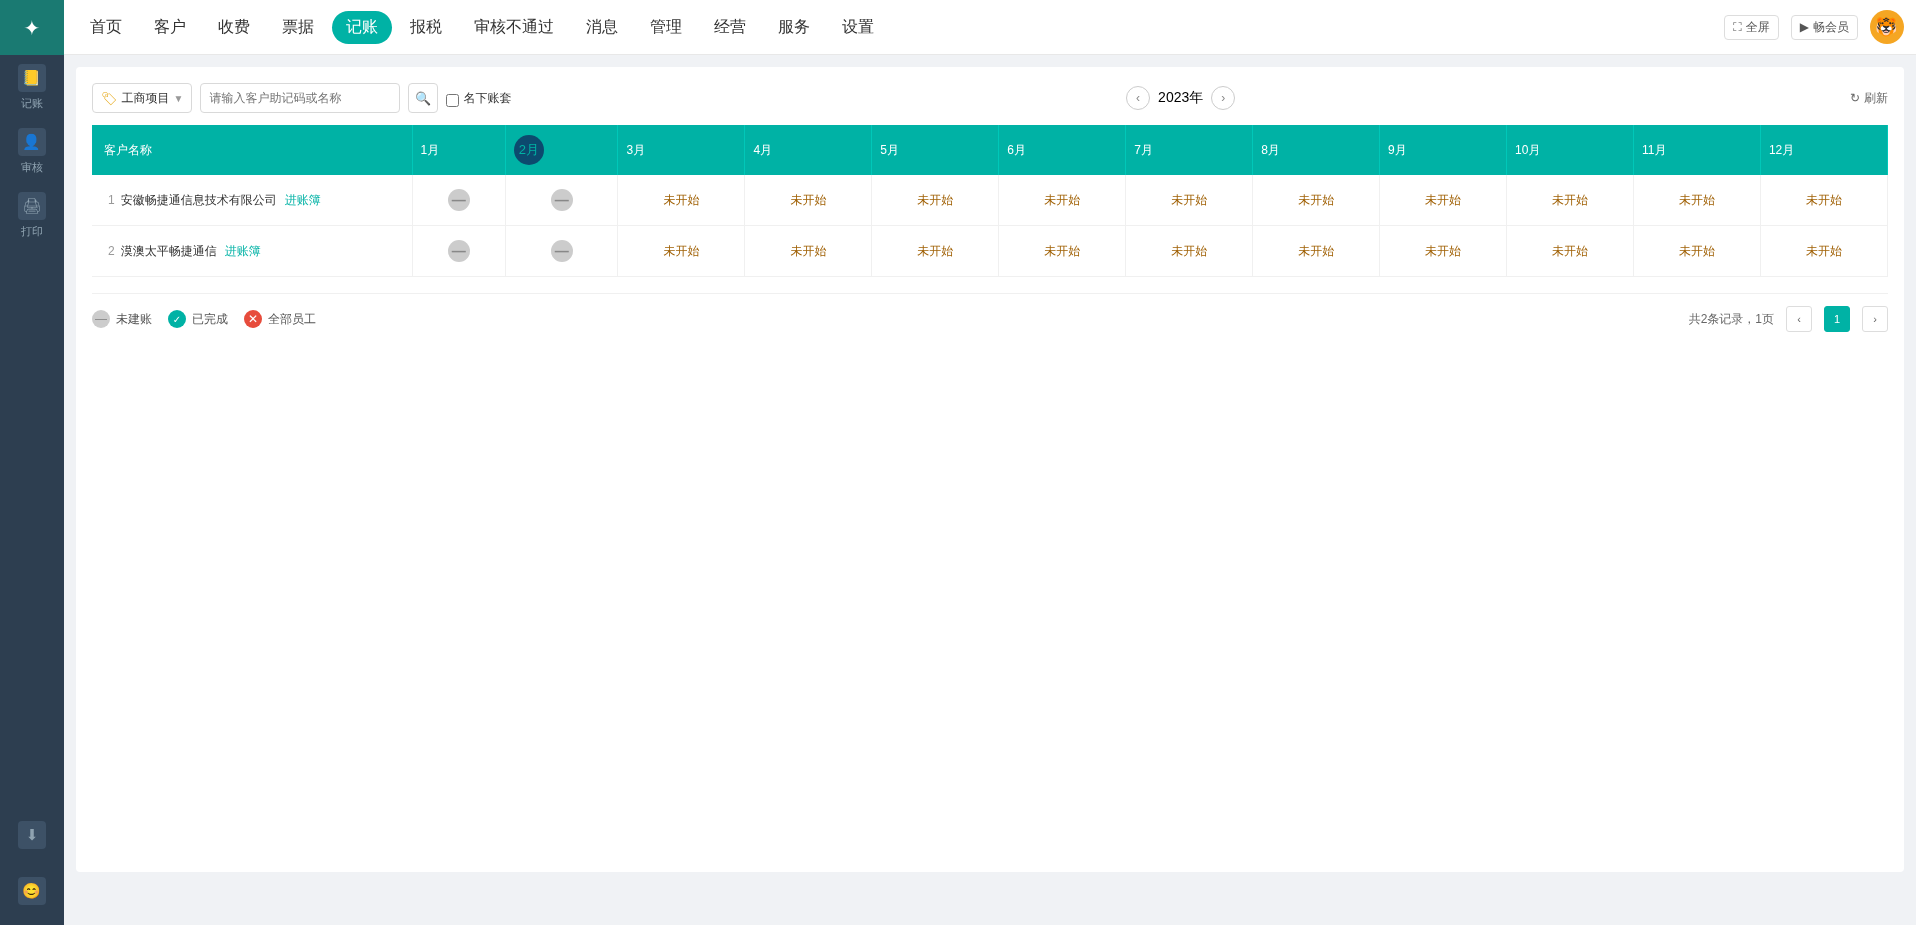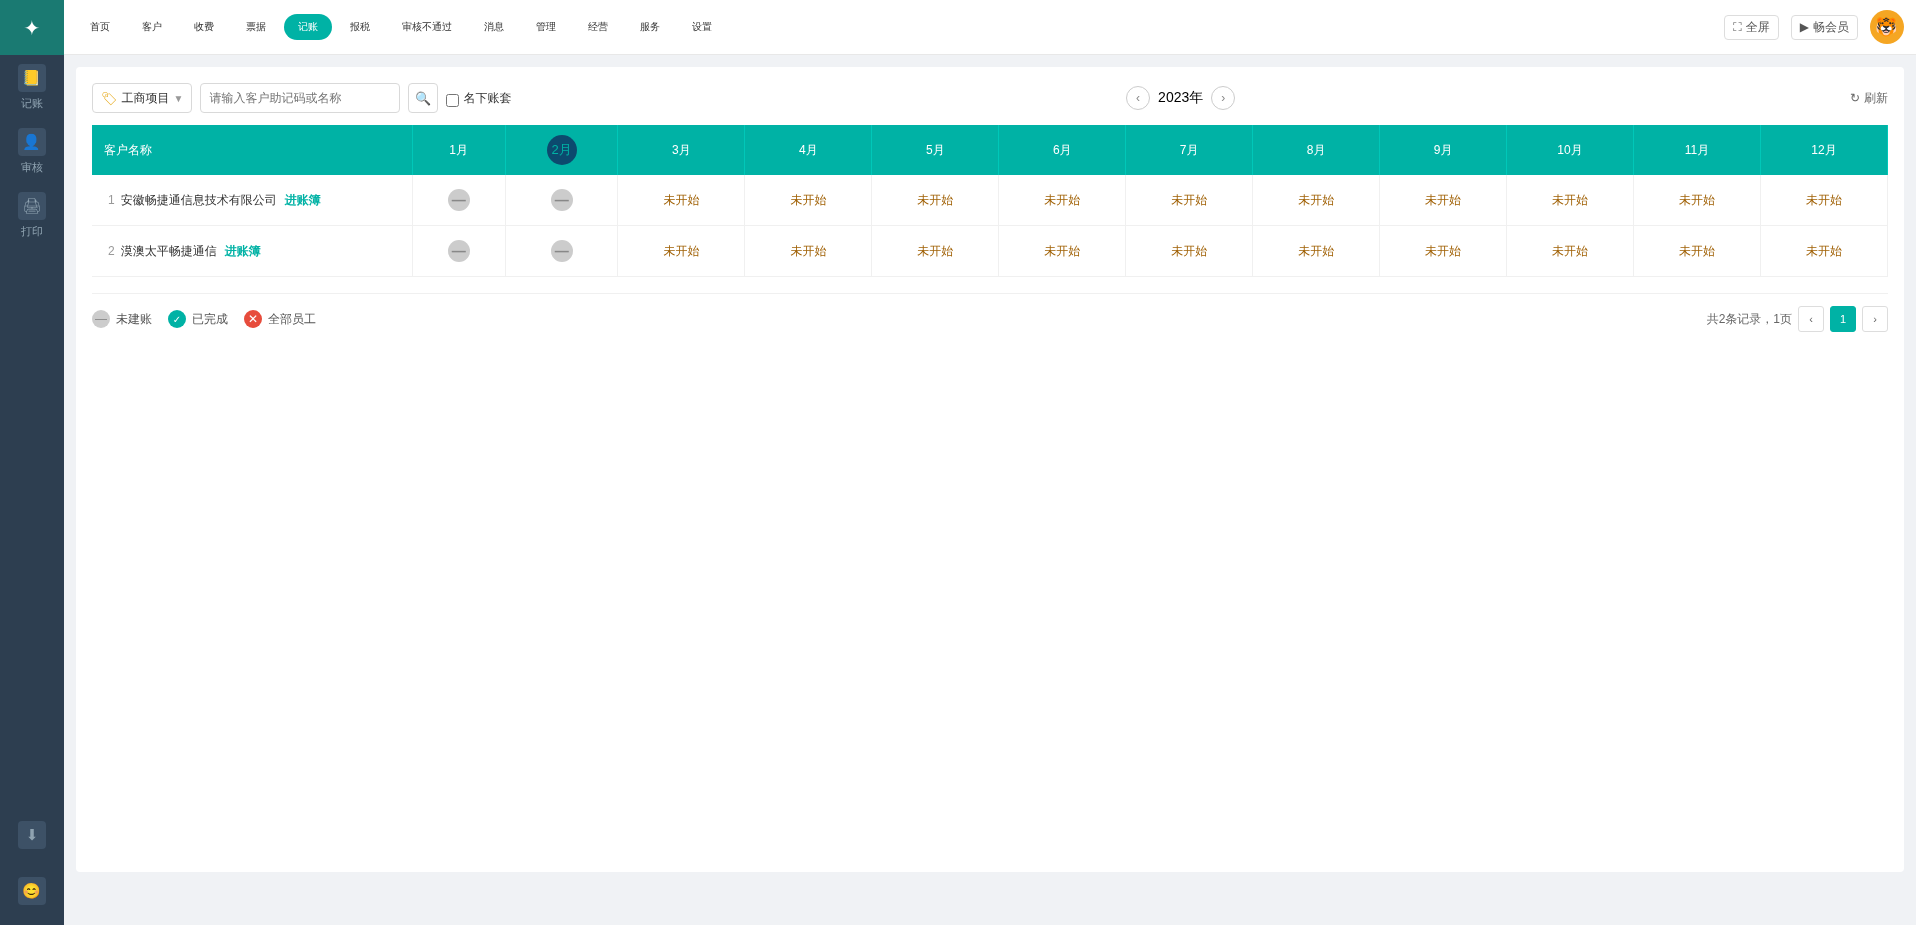--- a/index.html
+++ b/index.html
@@ -76,21 +76,21 @@
     .topbar-nav {
       display: flex;
       align-items: center;
       gap: 4px;
       flex: 1;
     }
     .nav-item {
       padding: 6px 14px;
       cursor: pointer;
       color: #333;
-      font-size: 10px;
+      font-size: 16px;
       border-radius: 4px;
       white-space: nowrap;
     }
     .nav-item.active {
       background: #00b2a5;
       color: #fff;
       border-radius: 20px;
     }
     .topbar-right {
       display: flex;
@@ -231,21 +231,21 @@
       width: 100%;
       border-collapse: collapse;
       font-size: 12px;
     }
     .data-table thead tr {
       background: #00b2a5;
       color: #fff;
     }
     .data-table thead th {
       padding: 10px 8px;
-      text-align: center;
+      text-align: left;
       font-weight: normal;
       border-right: 1px solid #00c8b9;
     }
     .data-table thead th:first-child {
       text-align: left;
       padding-left: 16px;
       width: 320px;
     }
     .month-circle {
       display: inline-flex;
@@ -273,21 +273,20 @@
       color: #333;
     }
     .row-num {
       color: #999;
       margin-right: 6px;
     }
     .link-btn {
       color: #00b2a5;
       cursor: pointer;
       margin-left: 8px;
-      font-weight: bold;
     }
     .status-dash {
       display: inline-flex;
       width: 22px;
       height: 22px;
       background: #ccc;
       border-radius: 50%;
       align-items: center;
       justify-content: center;
       color: #888;
@@ -344,21 +343,21 @@
       display: flex;
       align-items: center;
       justify-content: center;
       color: #fff;
       font-size: 12px;
     }
     .pagination {
       margin-left: auto;
       display: flex;
       align-items: center;
-      gap: 6px;
+      gap: 12px;
       font-size: 12px;
       color: #666;
     }
     .page-btn {
       width: 26px;
       height: 26px;
       border: 1px solid #ddd;
       border-radius: 3px;
       display: flex;
       align-items: center;

